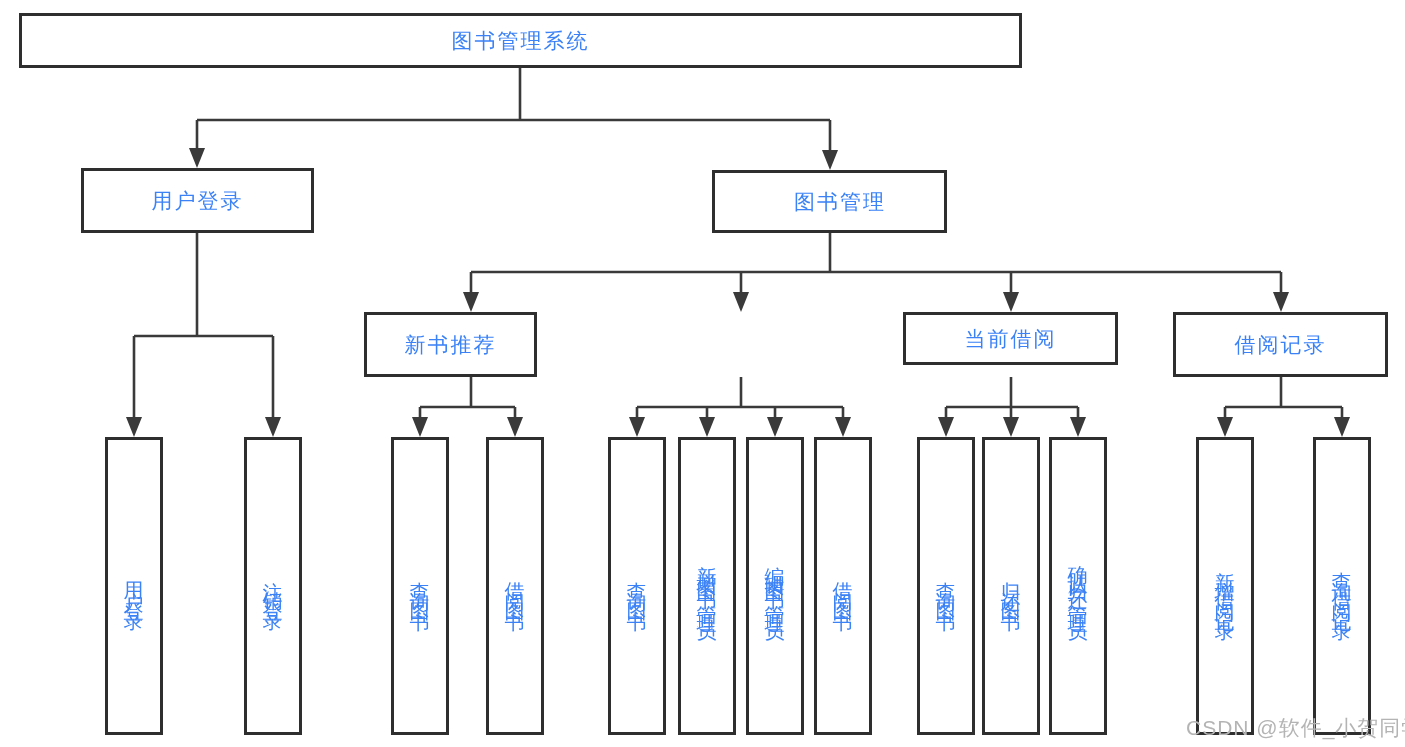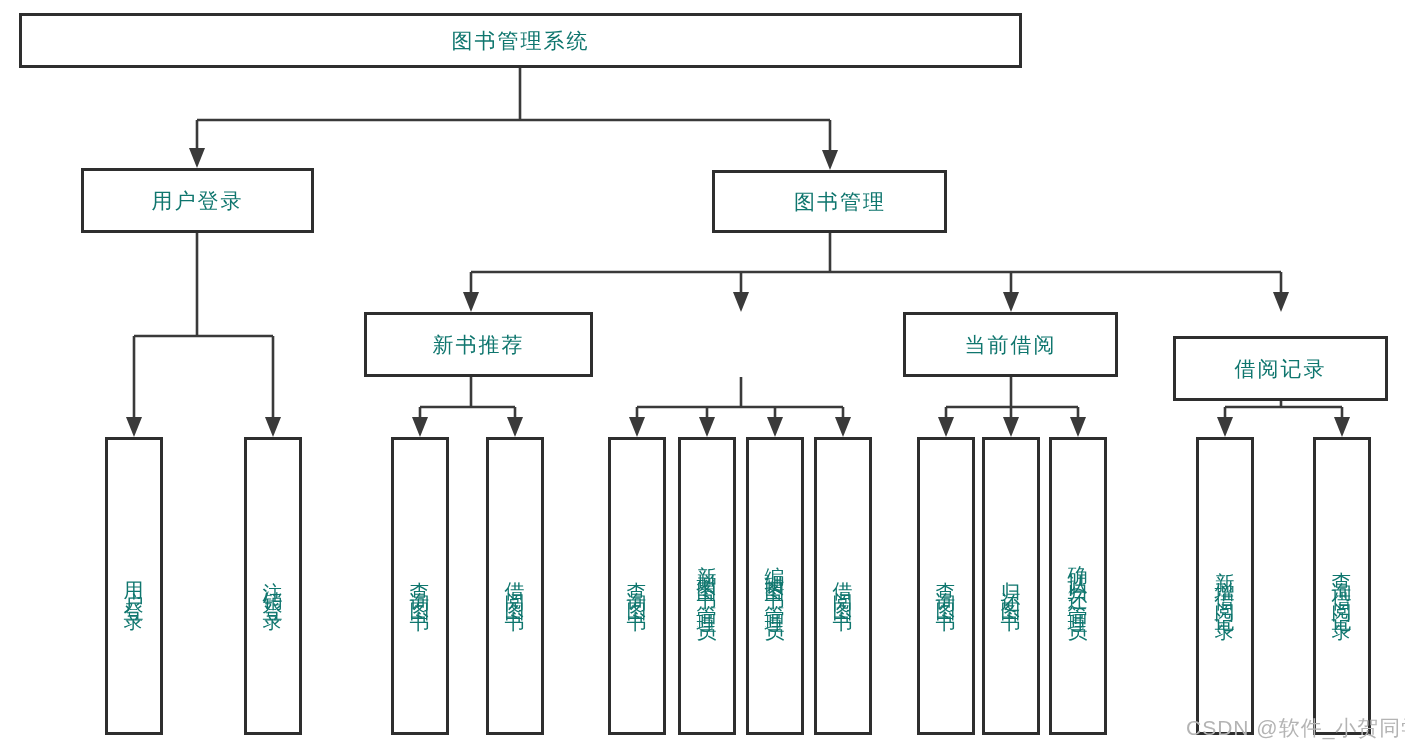--- a/index.html
+++ b/index.html
@@ -23,21 +23,21 @@
     height: 747px;
   }
   .node {
     position: absolute;
     box-sizing: border-box;
     background: #ffffff;
     border: 3px solid #2e2e2e;
     display: flex;
     align-items: center;
     justify-content: center;
-    color: #0f766e;
+    color: #3b82f6;
   }
   .node.h {
     font-size: 21px;
     letter-spacing: 2px;
     white-space: nowrap;
   }
   .node.v {
     width: 58px;
     height: 298px;
     font-size: 20px;
@@ -136,27 +136,27 @@
     <span>图书管理系统</span>
   </div>
 
   <div class="node h" style="left:81px; top:168px; width:233px; height:65px;">
     <span>用户登录</span>
   </div>
   <div class="node h" style="left:712px; top:170px; width:235px; height:63px;padding-left:21px;">
     <span>图书管理</span>
   </div>
 
-  <div class="node h" style="left:364px; top:312px; width:229px; height:65px;">
+  <div class="node h" style="left:364px; top:312px; width:173px; height:65px;">
     <span>新书推荐</span>
   </div>
-  <div class="node h" style="left:903px; top:312px; width:215px; height:65px;">
+  <div class="node h" style="left:903px; top:312px; width:215px; height:53px;">
     <span>当前借阅</span>
   </div>
-  <div class="node h" style="left:1173px; top:312px; width:215px; height:65px;margin-top:24px;">
+  <div class="node h" style="left:1173px; top:312px; width:215px; height:65px;">
     <span>借阅记录</span>
   </div>
 
   <div class="node v" style="left:105px; top:437px;">
     <span>用户登录</span>
   </div>
   <div class="node v" style="left:244px; top:437px;">
     <span>注销登录</span>
   </div>
 

